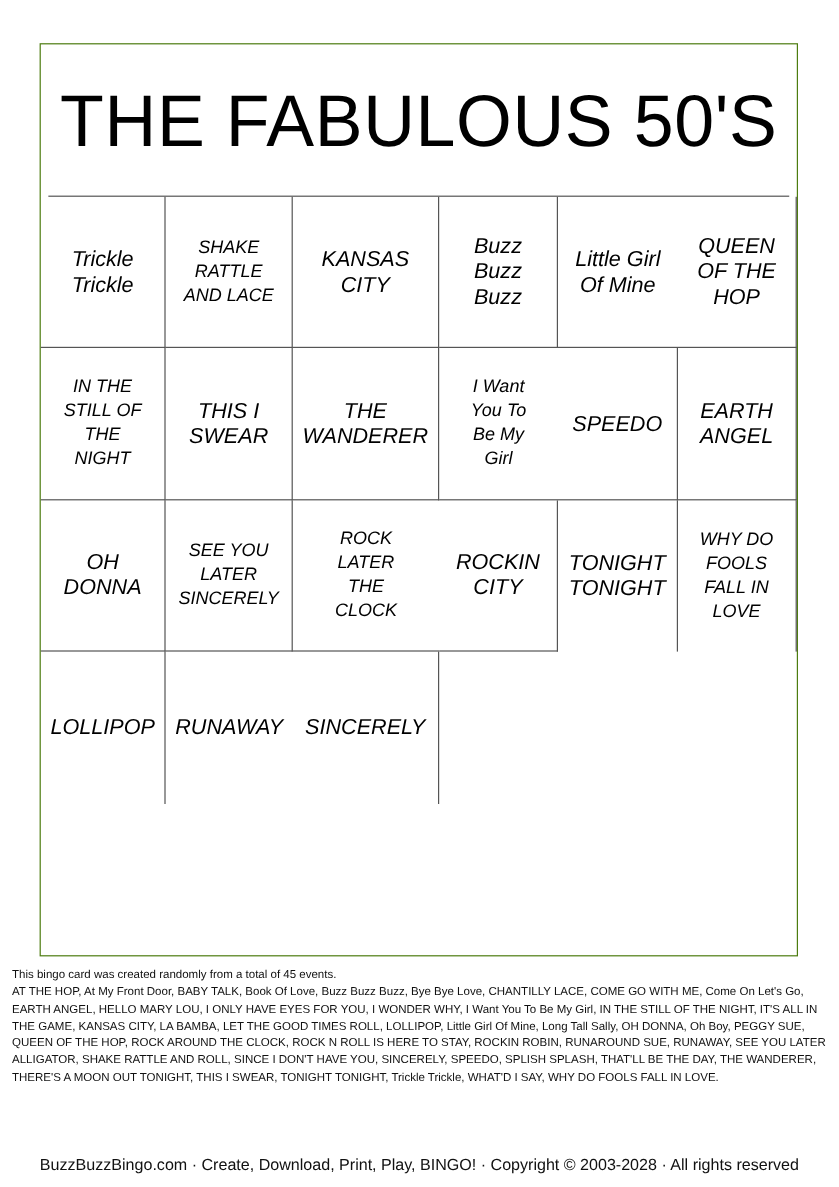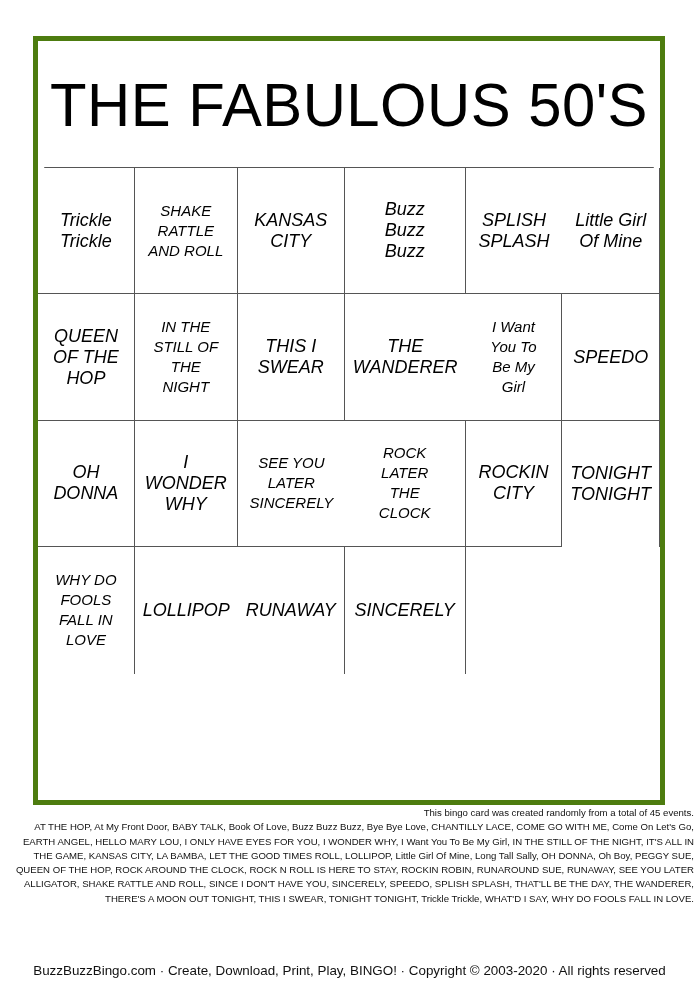--- a/index.html
+++ b/index.html
@@ -13,21 +13,21 @@
       position: relative;
       overflow: hidden;
       font-family: "Liberation Sans", sans-serif;
       color: #000000;
     }
     .card {
       position: absolute;
       left: 33px;
       top: 36px;
       width: 632px;
-      border: 5px solid #4d7c0f;
+      border: 1px solid #4d7c0f;
       box-sizing: border-box;
     }
     .card-title {
       height: 127px;
       display: flex;
       align-items: center;
       justify-content: center;
       font-size: 61px;
       letter-spacing: 0.5px;
       border-bottom: 1px solid #555555;
@@ -61,21 +61,20 @@
       line-height: 20px;
     }
     .footnote {
       position: absolute;
       left: 10px;
       top: 806px;
       width: 684px;
       font-size: 9.6px;
       line-height: 14.3px;
       color: #111111;
-      text-align: right;
     }
     .footnote p { margin: 0; }
     .footer {
       position: absolute;
       left: 0;
       top: 963px;
       width: 699px;
       text-align: center;
       font-size: 13.4px;
       color: #111111;
@@ -84,52 +83,50 @@
 </head>
 <body>
 
 <div class="card">
   <div class="card-title">THE FABULOUS 50'S</div>
   <div class="grid">
     <div class="cell">Trickle
 Trickle</div>
     <div class="cell sm">SHAKE
 RATTLE
-AND ROLL</div>
+AND LACE</div>
     <div class="cell">KANSAS
 CITY</div>
     <div class="cell">Buzz
 Buzz
 Buzz</div>
-    <div class="cell">SPLISH
-SPLASH</div>
 
     <div class="cell">Little Girl
 Of Mine</div>
     <div class="cell">QUEEN
 OF THE
 HOP</div>
     <div class="cell sm">IN THE
 STILL OF
 THE
 NIGHT</div>
     <div class="cell">THIS I
 SWEAR</div>
     <div class="cell">THE
 WANDERER</div>
 
     <div class="cell sm">I Want
 You To
 Be My
 Girl</div>
     <div class="cell">SPEEDO</div>
+    <div class="cell">EARTH
+ANGEL</div>
     <div class="cell">OH
 DONNA</div>
-    <div class="cell">I WONDER
-WHY</div>
 
     <div class="cell sm">SEE YOU
 LATER
 SINCERELY</div>
     <div class="cell sm">ROCK
 LATER
 THE
 CLOCK</div>
     <div class="cell">ROCKIN
 CITY</div>
@@ -144,13 +141,13 @@
     <div class="cell">RUNAWAY</div>
     <div class="cell">SINCERELY</div>
   </div>
 </div>
 
 <div class="footnote">
   <p>This bingo card was created randomly from a total of 45 events.</p>
   <p>AT THE HOP, At My Front Door, BABY TALK, Book Of Love, Buzz Buzz Buzz, Bye Bye Love, CHANTILLY LACE, COME GO WITH ME, Come On Let's Go, EARTH ANGEL, HELLO MARY LOU, I ONLY HAVE EYES FOR YOU, I WONDER WHY, I Want You To Be My Girl, IN THE STILL OF THE NIGHT, IT'S ALL IN THE GAME, KANSAS CITY, LA BAMBA, LET THE GOOD TIMES ROLL, LOLLIPOP, Little Girl Of Mine, Long Tall Sally, OH DONNA, Oh Boy, PEGGY SUE, QUEEN OF THE HOP, ROCK AROUND THE CLOCK, ROCK N ROLL IS HERE TO STAY, ROCKIN ROBIN, RUNAROUND SUE, RUNAWAY, SEE YOU LATER ALLIGATOR, SHAKE RATTLE AND ROLL, SINCE I DON'T HAVE YOU, SINCERELY, SPEEDO, SPLISH SPLASH, THAT'LL BE THE DAY, THE WANDERER, THERE'S A MOON OUT TONIGHT, THIS I SWEAR, TONIGHT TONIGHT, Trickle Trickle, WHAT'D I SAY, WHY DO FOOLS FALL IN LOVE.</p>
 </div>
 
-<div class="footer">BuzzBuzzBingo.com · Create, Download, Print, Play, BINGO! · Copyright © 2003-2020 · All rights reserved</div>
+<div class="footer">BuzzBuzzBingo.com · Create, Download, Print, Play, BINGO! · Copyright © 2003-2028 · All rights reserved</div>
 
 </body></html>

